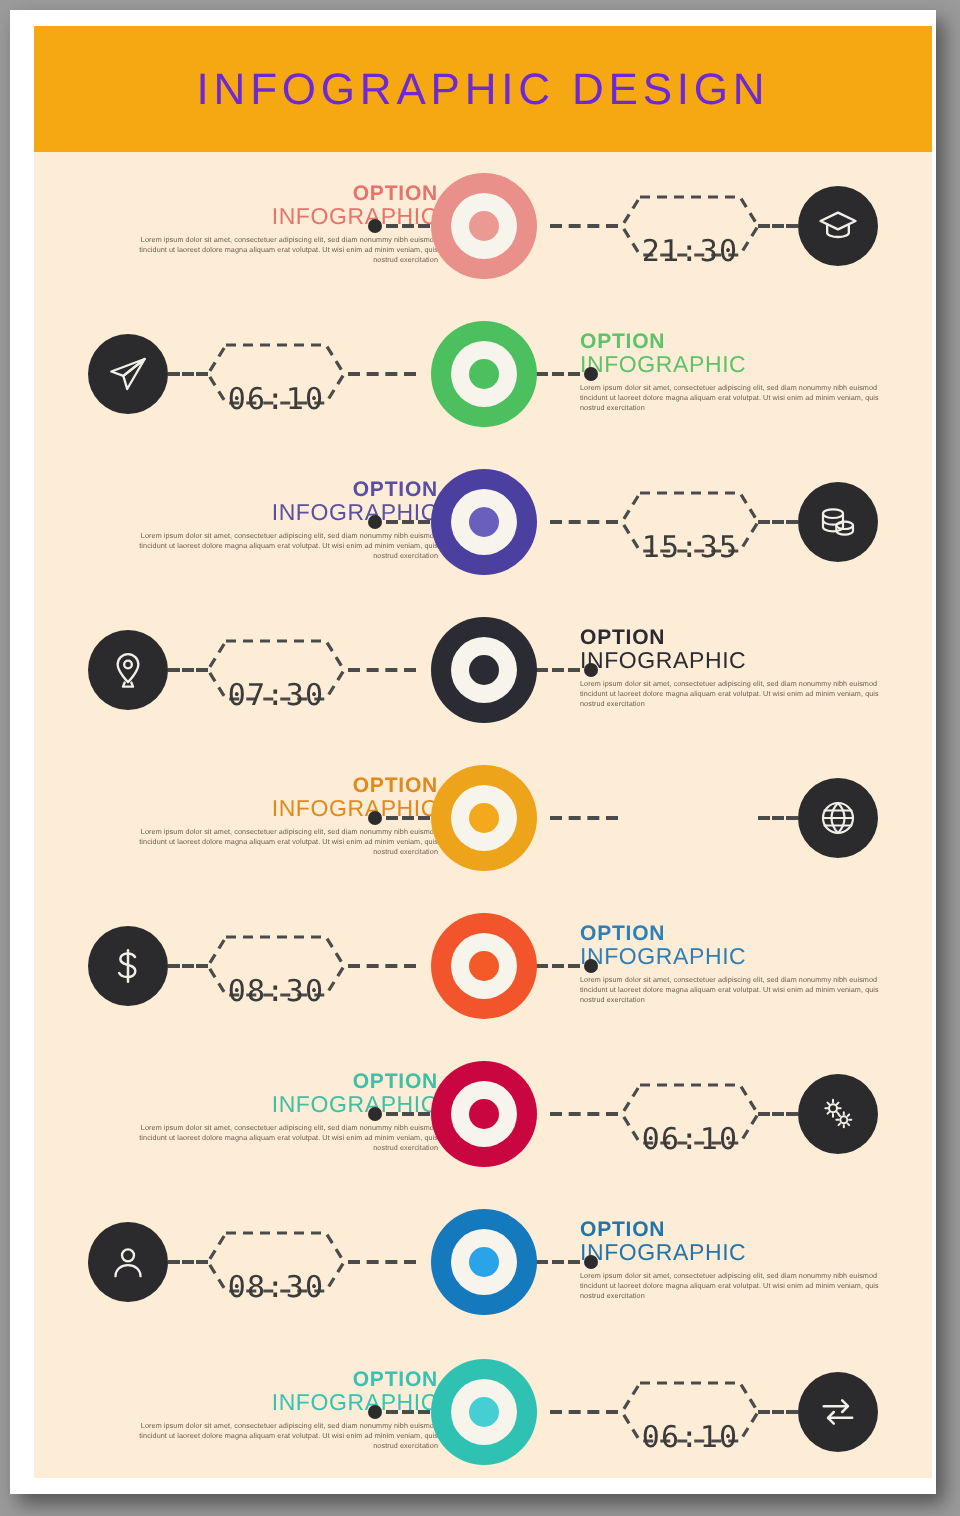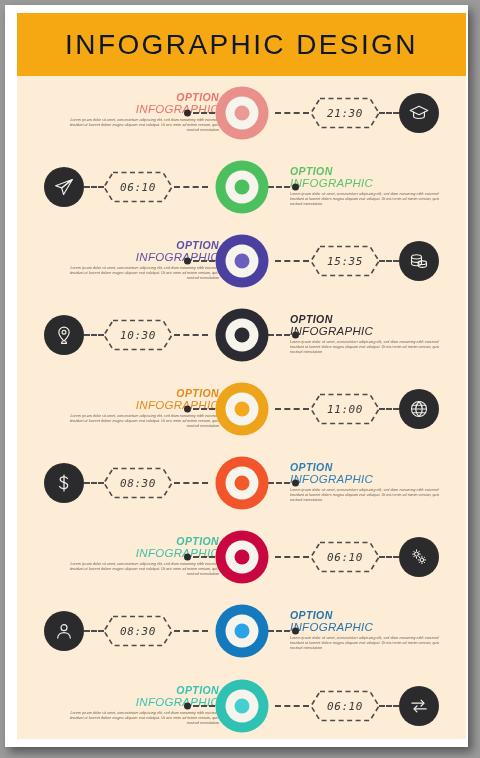--- a/index.html
+++ b/index.html
@@ -23,34 +23,33 @@
     background:#fdecd6;
     overflow:hidden;
   }
   
   .header{
     position:absolute;left:0;top:0;width:449px;height:63px;
     background:#f5a811;
     display:flex;align-items:center;justify-content:center;
   }
   .header-title{
-    color:#0f172a;
-    font-size:28px;
+    color:#6d28d9;
+    font-size:22px;
     font-weight:300;
     letter-spacing:2.4px;
     font-family:"Liberation Sans", sans-serif;
     white-space:nowrap;
   }
   
   .rows{position:absolute;left:0;top:63px;width:449px;}
   .row{
     position:relative;
     height:74px;
     width:449px;
-    font-style:italic;
   }
   .row.tall{height:76px;}
 
   
   .textblock{
     position:absolute;top:50%;transform:translateY(-50%);
     width:160px;
   }
   .row.left .textblock{left:42px;text-align:right;}
   .row.right .textblock{right:16px;text-align:left;}
@@ -106,24 +105,24 @@
 
   
   .hexwrap{
     position:absolute;top:50%;transform:translateY(-50%);
     width:72px;height:33px;
   }
   .row.left .hexwrap{left:292px;}
   .row.right .hexwrap{right:292px;}
   .hexwrap svg{display:block;}
   .hextime{
-    position:absolute;left:0;top:0;width:72px;height:33px;
+    position:absolute;left:0;top:12px;width:72px;height:33px;
     display:flex;align-items:center;justify-content:center;
     font-family:"DejaVu Sans Mono", monospace;
-    font-size:11px;color:#3b3b3b;letter-spacing:.6px;
+    font-size:15px;color:#3b3b3b;letter-spacing:.6px;
   }
 
   
   .iconcircle{
     position:absolute;top:50%;transform:translateY(-50%);
     width:40px;height:40px;border-radius:50%;
     background:#2b2b2e;
     display:flex;align-items:center;justify-content:center;
   }
   .row.left .iconcircle{left:382px;}
@@ -240,21 +239,21 @@
             <div class="ring" style="background: rgb(43, 43, 51);">
               <div class="inner-white">
                 <div class="core" style="background: rgb(43, 43, 51);"></div>
               </div>
             </div>
             <div class="dash dash-b"></div>
             <div class="hexwrap">
               <svg width="72" height="33" viewBox="0 0 72 33">
                 <path d="M11 2 H61 L70 16.5 L61 31 H11 L2 16.5 Z" fill="none" stroke="#4b4b4b" stroke-width="1.6" stroke-dasharray="5,3.5" stroke-linejoin="round"></path>
               </svg>
-              <div class="hextime">10:30</div>
+              <div class="hextime">07:30</div>
             </div>
             <div class="dash dash-c"></div>
             <div class="iconcircle">
               <svg width="20" height="20" viewBox="0 0 24 24" fill="none" stroke="#f2efe8" stroke-width="1.4" stroke-linecap="round" stroke-linejoin="round">
                 <path d="M12 2.5a6.2 6.2 0 0 0-6.2 6.2c0 4.3 6.2 10.6 6.2 10.6s6.2-6.3 6.2-10.6A6.2 6.2 0 0 0 12 2.5Z"></path>
                 <circle cx="12" cy="8.7" r="2.3"></circle>
                 <path d="M10 19.5 9 22h6l-1-2.5"></path>
               </svg>
             </div>
           </div>
@@ -265,26 +264,20 @@
               <p class="lorem">Lorem ipsum dolor sit amet, consectetuer adipiscing elit, sed diam nonummy nibh euismod tincidunt ut laoreet dolore magna aliquam erat volutpat. Ut wisi enim ad minim veniam, quis nostrud exercitation</p>
             </div>
             <div class="dot"></div>
             <div class="dash dash-a"></div>
             <div class="ring" style="background: rgb(237, 164, 27);">
               <div class="inner-white">
                 <div class="core" style="background: rgb(244, 168, 28);"></div>
               </div>
             </div>
             <div class="dash dash-b"></div>
-            <div class="hexwrap">
-              <svg width="72" height="33" viewBox="0 0 72 33">
-                <path d="M11 2 H61 L70 16.5 L61 31 H11 L2 16.5 Z" fill="none" stroke="#4b4b4b" stroke-width="1.6" stroke-dasharray="5,3.5" stroke-linejoin="round"></path>
-              </svg>
-              <div class="hextime">11:00</div>
-            </div>
             <div class="dash dash-c"></div>
             <div class="iconcircle">
               <svg width="20" height="20" viewBox="0 0 24 24" fill="none" stroke="#f2efe8" stroke-width="1.3" stroke-linecap="round" stroke-linejoin="round">
                 <circle cx="12" cy="12" r="9"></circle>
                 <path d="M3 12h18"></path>
                 <path d="M3.9 7.5h16.2M3.9 16.5h16.2"></path>
                 <path d="M12 3c2.6 2.7 3.9 6 3.9 9s-1.3 6.3-3.9 9c-2.6-2.7-3.9-6-3.9-9S9.4 5.7 12 3Z"></path>
               </svg>
             </div>
           </div>

